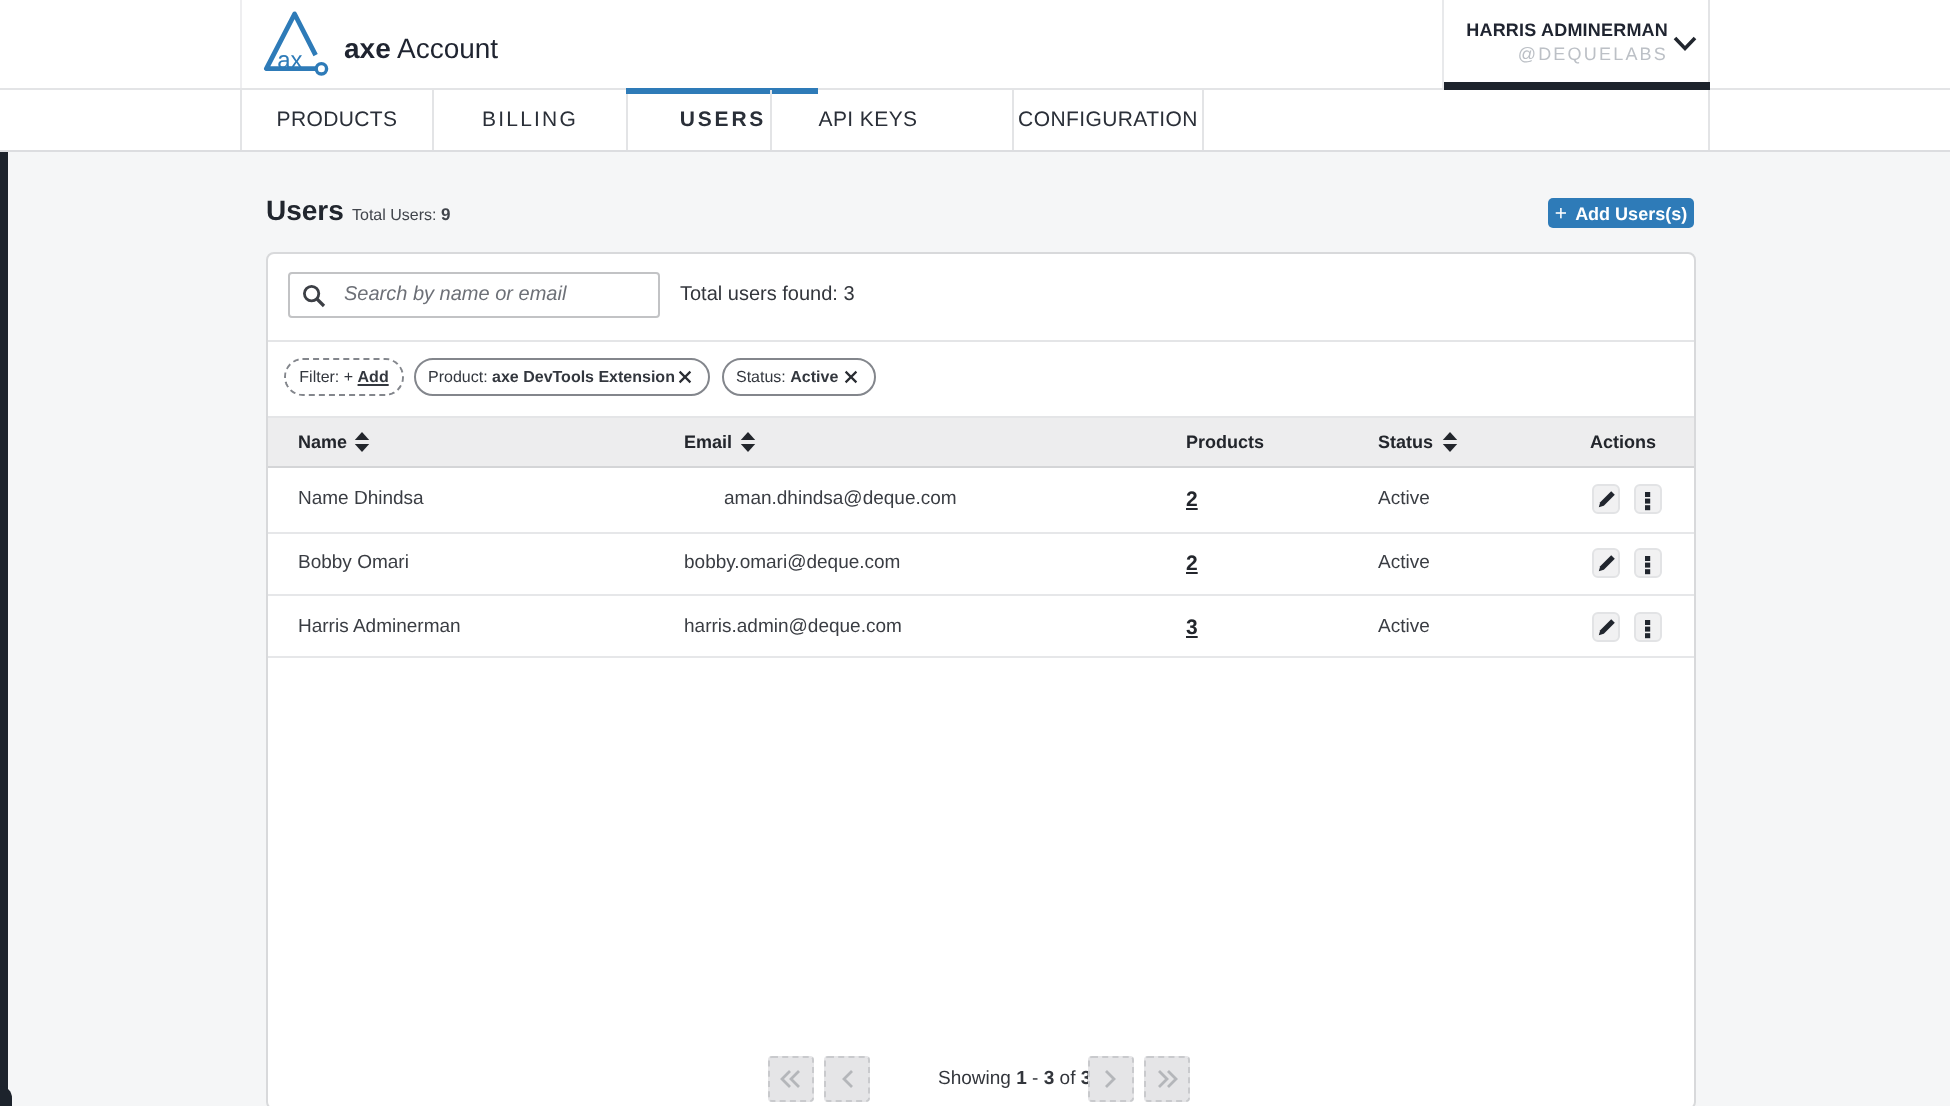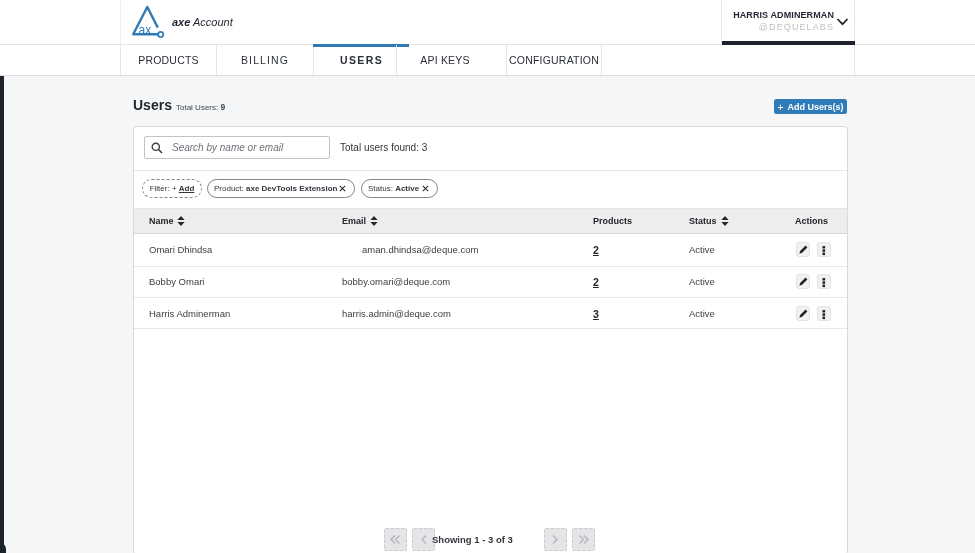--- a/index.html
+++ b/index.html
@@ -3,21 +3,21 @@
 <meta charset="utf-8">
 <style>
   * { margin:0; padding:0; box-sizing:border-box; }
   html,body { width:975px; height:553px; overflow:hidden; background:#f5f6f7;
     font-family:"Liberation Sans", sans-serif; }
   .abs { position:absolute; }
   #header { position:absolute; left:0; top:0; width:975px; height:45px; background:#fff;
     border-bottom:1px solid #e3e4e6; }
   #colL { position:absolute; left:120px; top:0; width:1px; height:44px; background:#eeeef0; }
   #colR { position:absolute; left:854px; top:0; width:1px; height:75px; background:#e3e4e6; }
-  #brand { position:absolute; left:172px; top:16px; font-size:11px; color:#1f2430;font-style:italic; }
+  #brand { position:absolute; left:172px; top:16px; font-size:14px; color:#1f2430; }
   #usermenu { position:absolute; left:721px; top:0; width:134px; height:44px;
     border-left:1px solid #e8e9eb; }
   #userbar { position:absolute; left:722px; top:41px; width:133px; height:4px; background:#1d232c; }
   #uname { position:absolute; left:714px; top:10px; width:120px; text-align:right;
     font-size:9px; font-weight:bold; color:#1f2430; letter-spacing:0.1px; white-space:nowrap; }
   #uorg { position:absolute; left:714px; top:22px; width:120px; text-align:right;
     font-size:9px; color:#bcc0c6; letter-spacing:1.1px; }
   #tabs { position:absolute; left:0; top:45px; width:975px; height:31px; background:#fff;
     border-bottom:1px solid #dcdde0; }
   .tab { position:absolute; top:45px; height:30px; border-left:1px solid #e3e4e6;
@@ -50,21 +50,21 @@
   #thead { position:absolute; left:134px; top:209px; width:713px; height:25px; background:#ededee;
     border-bottom:1px solid #d4d5d7; }
   .th { position:absolute; top:216px; font-size:9px; line-height:10px; font-weight:bold; color:#23262c; }
   .row { position:absolute; left:134px; width:713px; border-bottom:1px solid #e6e7e9; }
   .cell { position:absolute; font-size:9.5px; line-height:10px; color:#3a3d43; }
   .plink { position:absolute; font-size:10.5px; line-height:10px; font-weight:bold; color:#23262c; text-decoration:underline; }
   .icnbtn { position:absolute; width:14px; height:15px; background:#f1f1f2; border:1px solid #e2e3e5;
     border-radius:3px; }
   .pgbtn { position:absolute; top:528px; width:23px; height:23px; background:#e5e5e7;
     border:1px dashed #c9cacd; border-radius:2px; }
-  #showing { position:absolute; left:432px; top:535px; font-size:9.5px; line-height:10px; color:#33363c;font-weight:bold; }
+  #showing { position:absolute; left:469px; top:535px; font-size:9.5px; line-height:10px; color:#33363c; }
 </style>
 </head>
 <body>
   <div id="header"></div>
   <div id="colL"></div>
   <div id="tabs"></div>
   <div id="colR"></div>
 
   <svg class="abs" style="left:128px; top:3px;" width="40" height="40" viewBox="0 0 40 40">
     <path d="M29.8 24.6 L19.3 4 L5.2 31.3 L30 31.3" fill="none" stroke="#2e7bb8" stroke-width="2.4" stroke-linejoin="round"></path>
@@ -78,21 +78,21 @@
   <div id="uorg">@DEQUELABS</div>
   <svg class="abs" style="left:835px; top:16px;" width="15" height="12" viewBox="0 0 15 12">
     <path d="M2.5 3 L7.5 8.2 L12.5 3" fill="none" stroke="#21262e" stroke-width="1.8"></path>
   </svg>
   <div id="userbar"></div>
 
   <div class="tab" style="left:120px; width:96px;">PRODUCTS</div>
   <div class="tab" style="left:216px; width:97px; letter-spacing:1.1px;">BILLING</div>
   <div class="tab" id="tab-users" style="left:313px; width:96px;">USERS</div>
   <div id="bluebar"></div>
-  <div class="tab" style="left:396px; width:97px;">API KEYS</div>
+  <div class="tab" style="left:385px; width:97px;">API KEYS</div>
   <div class="tab last" style="left:506px; width:96px;">CONFIGURATION</div>
 
   <div id="leftbar"></div>
   <div style="position:absolute; left:0; top:543px; width:6px; height:10px; background:#1d232c; border-top-right-radius:6px;"></div>
 
   <div id="h-users">Users</div>
   <div id="h-total">Total Users: <b>9</b></div>
   <div id="addbtn">
     <span class="pl">+</span>
     <span class="tx">Add Users(s)</span>
@@ -132,21 +132,21 @@
   <div class="th" style="left:149px;text-align:center;">Name</div>
   <div class="th" style="left:342px;">Email</div>
   <div class="th" style="left:593px;">Products</div>
   <div class="th" style="left:689px;">Status</div>
   <div class="th" style="left:795px;">Actions</div>
 
   <div class="row" style="top:234px; height:33px;"></div>
   <div class="row" style="top:267px; height:31px;"></div>
   <div class="row" style="top:298px; height:31px;"></div>
 
-  <div class="cell" style="left:149px; top:245px;">Omari Dhindsa</div>
+  <div class="cell" style="left:149px; top:245px;">Name Dhindsa</div>
   <div class="cell" style="left:342px; top:245px;margin-left:20px;">aman.dhindsa@deque.com</div>
   <div class="plink" style="left:593px; top:245px;">2</div>
   <div class="cell" style="left:689px; top:245px;">Active</div>
 
   <div class="cell" style="left:149px; top:277px;">Bobby Omari</div>
   <div class="cell" style="left:342px; top:277px;">bobby.omari@deque.com</div>
   <div class="plink" style="left:593px; top:277px;">2</div>
   <div class="cell" style="left:689px; top:277px;">Active</div>
 
   <div class="cell" style="left:149px; top:309px;">Harris Adminerman</div>

